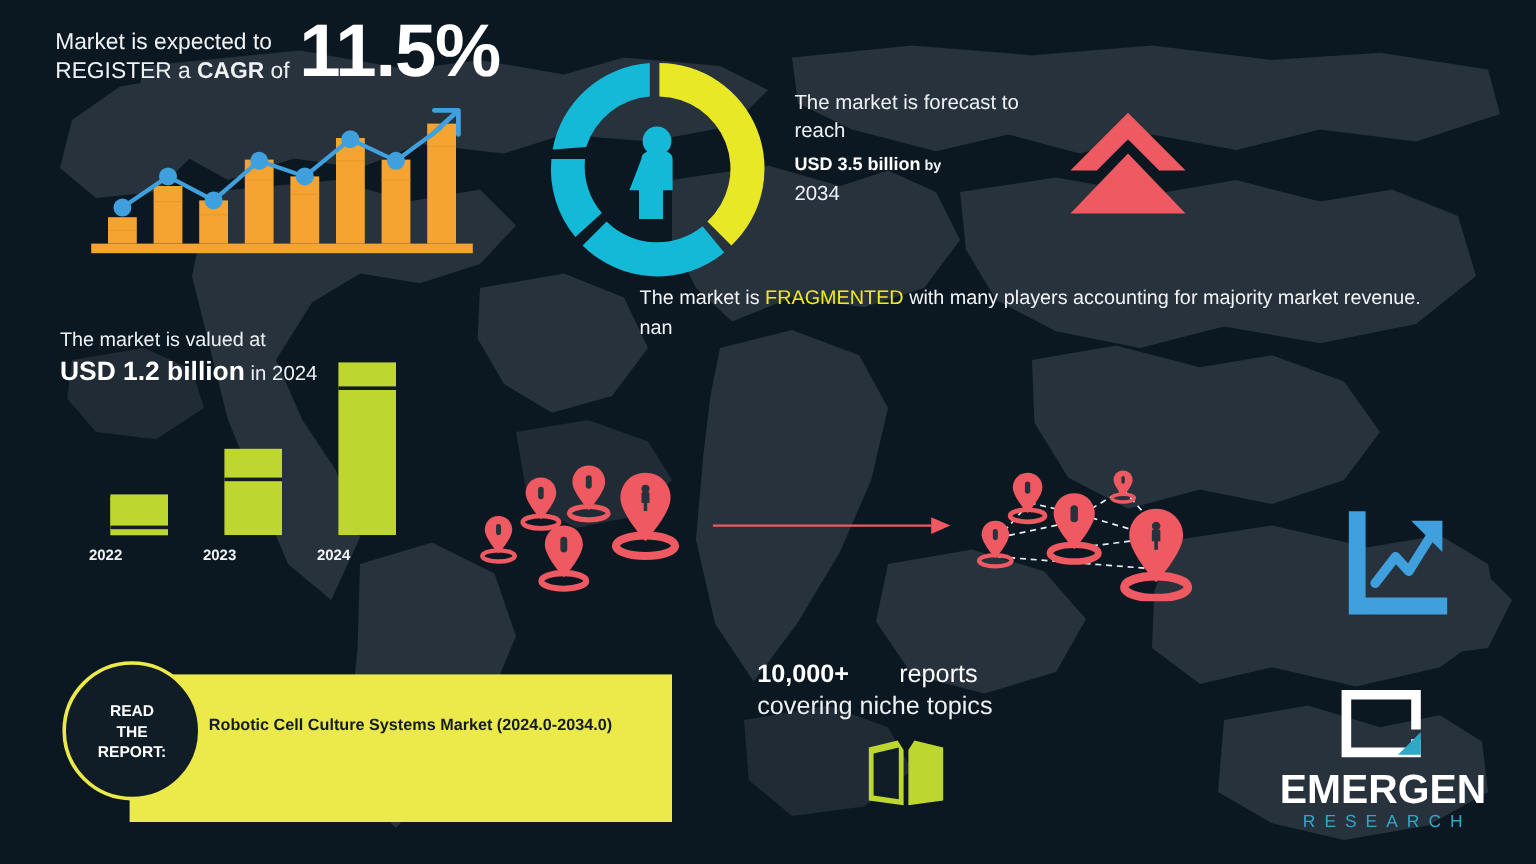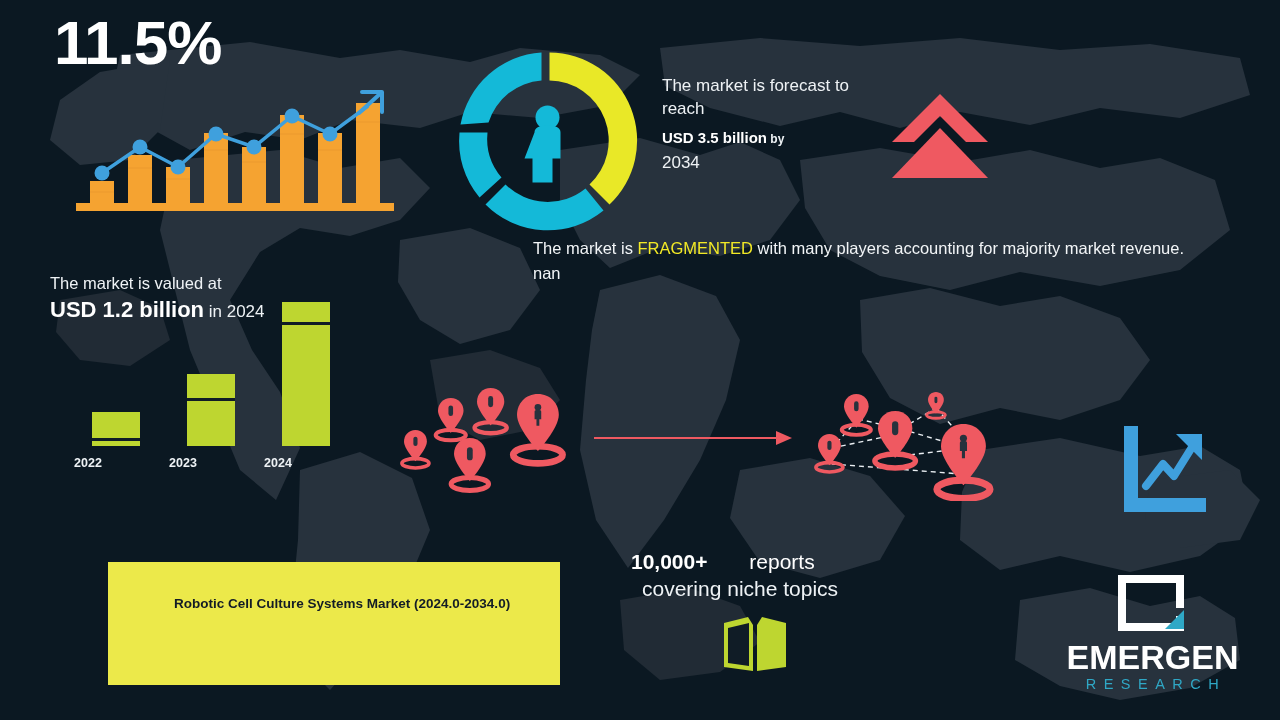--- a/index.html
+++ b/index.html
@@ -174,21 +174,20 @@
     font-size: 21px;
     font-weight: bold;
     color: #ffffff;
     line-height: 27px;
   }
   #reports-count .thin { font-weight: normal; margin-left: 36px; }
   #reports-sub {
     font-size: 21px;
     color: #eef2f5;
     line-height: 27px;
-    margin-left: 11px;
   }
   #book-icon { left: 722px; top: 611px; }
 
   
   #brand-logo { left: 1055px; top: 572px; width: 195px; }
   #brand-mark { margin-left: 60px; }
   #brand-name {
     font-size: 34px;
     font-weight: bold;
     letter-spacing: 0px;
@@ -243,20 +242,26 @@
       <path d="M1150 480 L1230 470 L1260 500 L1240 540 L1180 548 L1145 520 Z"></path>
     </g>
     <g fill="#212b35">
       <path d="M430 360 L490 350 L540 368 L560 400 L530 430 L480 440 L440 418 Z"></path>
       <path d="M620 600 L690 588 L740 606 L760 642 L720 672 L660 680 L624 650 Z"></path>
       <path d="M60 300 L120 290 L160 308 L170 340 L130 366 L80 360 L56 332 Z"></path>
     </g>
   </svg>
 
   <div class="layer" id="cagr-block">
+    <div id="cagr-text">
+      <div>Market is expected to</div>
+      <div>
+        <span>REGISTER a </span><span class="bold">CAGR</span><span> of</span>
+      </div>
+    </div>
     <div id="cagr-value">11.5%</div>
   </div>
 
   <svg class="layer" id="growth-chart" width="345" height="138" viewBox="0 0 345 138" xmlns="http://www.w3.org/2000/svg">
     <g fill="#f5a331">
       <rect x="28" y="97" width="24" height="22"></rect>
       <rect x="66" y="71" width="24" height="48"></rect>
       <rect x="104" y="83" width="24" height="36"></rect>
       <rect x="142" y="49" width="24" height="70"></rect>
       <rect x="180" y="63" width="24" height="56"></rect>
@@ -427,20 +432,27 @@
 
   <svg class="layer" id="trend-icon" width="90" height="90" viewBox="0 0 90 90" xmlns="http://www.w3.org/2000/svg">
     <path d="M6 2 L20 2 L20 74 L88 74 L88 88 L6 88 Z" fill="#3fa0dd"></path>
     <path d="M28 62 L45 40 L56 52 L76 20" fill="none" stroke="#3fa0dd" stroke-width="8" stroke-linejoin="round" stroke-linecap="round"></path>
     <path d="M58 10 L84 10 L84 36 Z" fill="#3fa0dd"></path>
   </svg>
 
   <div class="layer" id="report-banner">
     <div id="report-title">Robotic Cell Culture Systems Market (2024.0-2034.0)</div>
   </div>
+  <div class="layer" id="report-circle">
+    <div id="report-circle-label">
+      <div>READ</div>
+      <div>THE</div>
+      <div>REPORT:</div>
+    </div>
+  </div>
 
   <div class="layer" id="reports-stat">
     <div id="reports-count">
       <span>10,000+</span><span class="thin"> reports</span>
     </div>
     <div id="reports-sub">covering niche topics</div>
   </div>
 
   <svg class="layer" id="book-icon" width="66" height="62" viewBox="0 0 66 62" xmlns="http://www.w3.org/2000/svg">
     <path d="M2 12 L26 6 L31 14 L31 60 L2 56 Z" fill="#bed630"></path>

